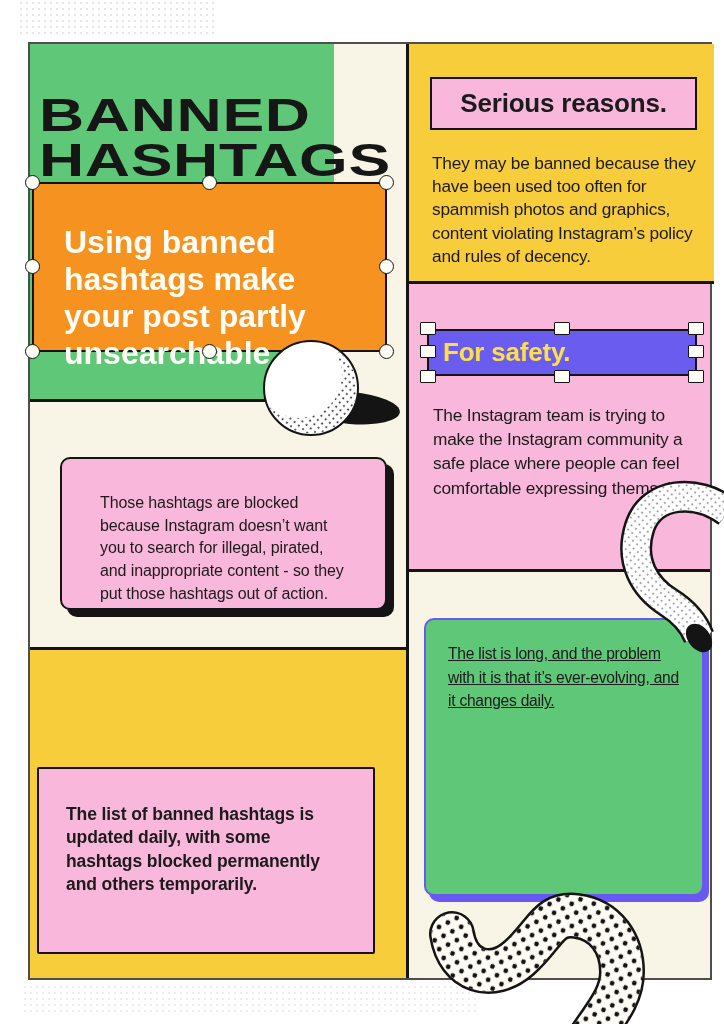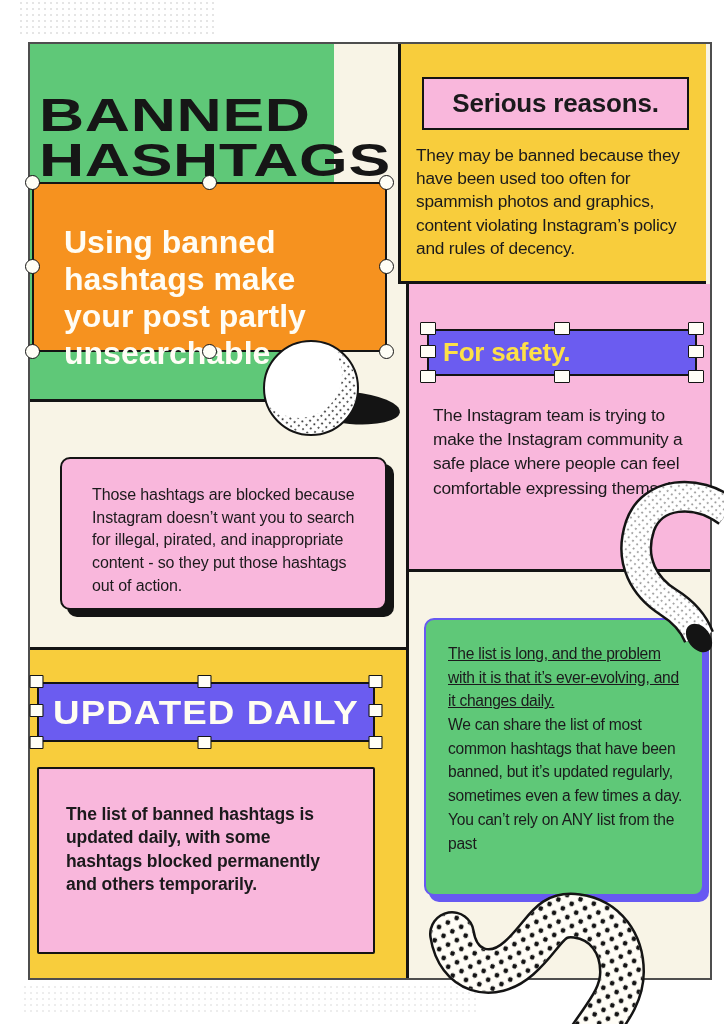--- a/index.html
+++ b/index.html
@@ -4,46 +4,46 @@
 <style>
   html,body{margin:0;padding:0;background:#fff;}
   .page{position:relative;width:724px;height:1024px;background:#ffffff;overflow:hidden;
         font-family:"Liberation Sans","DejaVu Sans",sans-serif;color:var(--ink,#161616);}
   .frame{position:absolute;left:28px;top:42px;width:684px;height:938px;
          border:2px solid #4e4e4e;box-sizing:border-box;background:var(--cream);}
   .sec{position:absolute;box-sizing:border-box;}
   .sec-green{left:0;top:0;width:304px;height:358px;background:var(--green);border-bottom:3px solid #141414;}
   .sec-cream-left{left:0;top:358px;width:376px;height:248px;background:var(--cream);border-bottom:3px solid #141414;}
   .sec-yellow-left{left:0;top:606px;width:376px;height:328px;background:var(--yellow);}
-  .sec-yellow-right{left:368px;top:0;width:308px;height:240px;background:var(--yellow);border-left:3px solid #141414;border-bottom:3px solid #141414;}
+  .sec-yellow-right{left:376px;top:0;width:308px;height:240px;background:var(--yellow);border-left:3px solid #141414;border-bottom:3px solid #141414;}
   .sec-pink-right{left:376px;top:240px;width:304px;height:288px;background:var(--pink);border-left:3px solid #141414;border-bottom:3px solid #141414;}
   .sec-cream-right{left:376px;top:528px;width:304px;height:406px;background:var(--cream);border-left:3px solid #141414;}
 
   .title{position:absolute;left:9px;top:18px;font-size:46px;line-height:0.98;font-weight:700;
          letter-spacing:0.5px;color:#161616;transform:scaleX(1.36);transform-origin:0 0;white-space:nowrap;}
 
   .orange-box{position:absolute;left:2px;top:138px;width:355px;height:170px;background:var(--orange);
               border:2px solid #141414;box-sizing:border-box;}
   .orange-box p{margin:0;padding:40px 30px 0 30px;color:#fffdf5;font-size:32px;font-weight:700;line-height:1.16;width:280px;}
 
   .pink-card{background:var(--pink);border:2px solid #141414;box-sizing:border-box;position:absolute;}
   .card-blocked{left:30px;top:55px;width:327px;height:153px;border-radius:10px;box-shadow:7px 7px 0 #141414;}
-  .card-blocked p{margin:0;padding:25px 26px 0 30px;font-size:16px;line-height:1.42;letter-spacing:-0.1px;}
+  .card-blocked p{margin:8px;padding:25px 26px 0 30px;font-size:16px;line-height:1.42;letter-spacing:-0.1px;}
 
   .purple-box{position:absolute;background:var(--purple);border:2px solid #141414;box-sizing:border-box;}
   .box-updated{left:7px;top:32px;width:338px;height:60px;text-align:center;}
   .box-updated span{display:block;color:#fffdf2;font-size:34px;font-weight:700;letter-spacing:1px;line-height:56px;
                     transform:scaleX(1.08);transform-origin:50% 50%;white-space:nowrap;}
   .card-updated{left:7px;top:117px;width:338px;height:187px;border-radius:2px;}
   .card-updated p{margin:8px;padding:26px 16px 0 19px;font-size:17.5px;font-weight:700;line-height:1.34;letter-spacing:-0.1px;}
 
   .pink-heading{position:absolute;left:21px;top:33px;width:267px;height:53px;background:var(--pink);
                 border:2px solid #141414;box-sizing:border-box;text-align:center;}
   .pink-heading span{font-size:26px;font-weight:700;line-height:49px;letter-spacing:-0.2px;}
-  .body-serious{position:absolute;left:15px;top:100px;width:278px;margin:0;font-size:17.3px;line-height:1.34;letter-spacing:-0.2px;}
+  .body-serious{position:absolute;left:15px;top:100px;width:278px;margin:8px;font-size:17.3px;line-height:1.34;letter-spacing:-0.2px;}
 
   .box-safety{left:18px;top:45px;width:270px;height:47px;}
   .box-safety span{display:block;font-size:26px;font-weight:700;line-height:43px;padding-left:14px;color:#fde047;letter-spacing:-0.2px;}
   .body-safety{position:absolute;left:24px;top:119px;width:270px;margin:0;font-size:17.3px;line-height:1.4;letter-spacing:-0.2px;}
 
   .green-card{position:absolute;left:15px;top:46px;width:280px;height:278px;background:var(--green);
               border:2.5px solid var(--card_green_border);border-radius:10px;box-sizing:border-box;
               box-shadow:5px 6px 0 var(--card_green_border);}
   .green-card p{margin:0;padding:0 18px 0 22px;font-size:15.6px;line-height:1.52;letter-spacing:-0.25px;}
   .green-card p:first-child{padding-top:22px;text-decoration:underline;}
@@ -87,31 +87,20 @@
       </div>
     </section>
 
     <section class="sec sec-cream-left">
       <div class="pink-card card-blocked">
         <p>Those hashtags are blocked because Instagram doesn’t want you to search for illegal, pirated, and inappropriate content - so they put those hashtags out of action.</p>
       </div>
     </section>
 
     <section class="sec sec-yellow-left">
-      <div class="purple-box box-updated">
-        <span>UPDATED DAILY</span>
-        <span class="h hs tl"></span>
-        <span class="h hs tm"></span>
-        <span class="h hs tr"></span>
-        <span class="h hs ml"></span>
-        <span class="h hs mr"></span>
-        <span class="h hs bl"></span>
-        <span class="h hs bm"></span>
-        <span class="h hs br"></span>
-      </div>
       <div class="pink-card card-updated">
         <p>The list of banned hashtags is updated daily, with some hashtags blocked permanently and others temporarily.</p>
       </div>
     </section>
 
     <section class="sec sec-yellow-right">
       <div class="pink-heading">
         <span>Serious reasons.</span>
       </div>
       <p class="body-serious">They may be banned because they have been used too often for spammish photos and graphics, content violating Instagram’s policy and rules of decency.</p>
@@ -128,21 +117,20 @@
         <span class="h hs bl"></span>
         <span class="h hs bm"></span>
         <span class="h hs br"></span>
       </div>
       <p class="body-safety">The Instagram team is trying to make the Instagram community a safe place where people can feel comfortable expressing themselves.</p>
     </section>
 
     <section class="sec sec-cream-right">
       <div class="green-card">
         <p>The list is long, and the problem with it is that it’s ever-evolving, and it changes daily.</p>
-        <p>We can share the list of most common hashtags that have been banned, but it’s updated regularly, sometimes even a few times a day. You can’t rely on ANY list from the past</p>
       </div>
     </section>
   </div>
 
   <svg class="deco" width="724" height="1024" viewBox="0 0 724 1024">
     <defs>
       <pattern id="ht" width="5.5" height="5.5" patternUnits="userSpaceOnUse" patternTransform="rotate(40)">
         <circle cx="2" cy="2" r="1" fill="#141414"></circle>
       </pattern>
       <pattern id="polka" width="14" height="14" patternUnits="userSpaceOnUse" patternTransform="rotate(18)">

